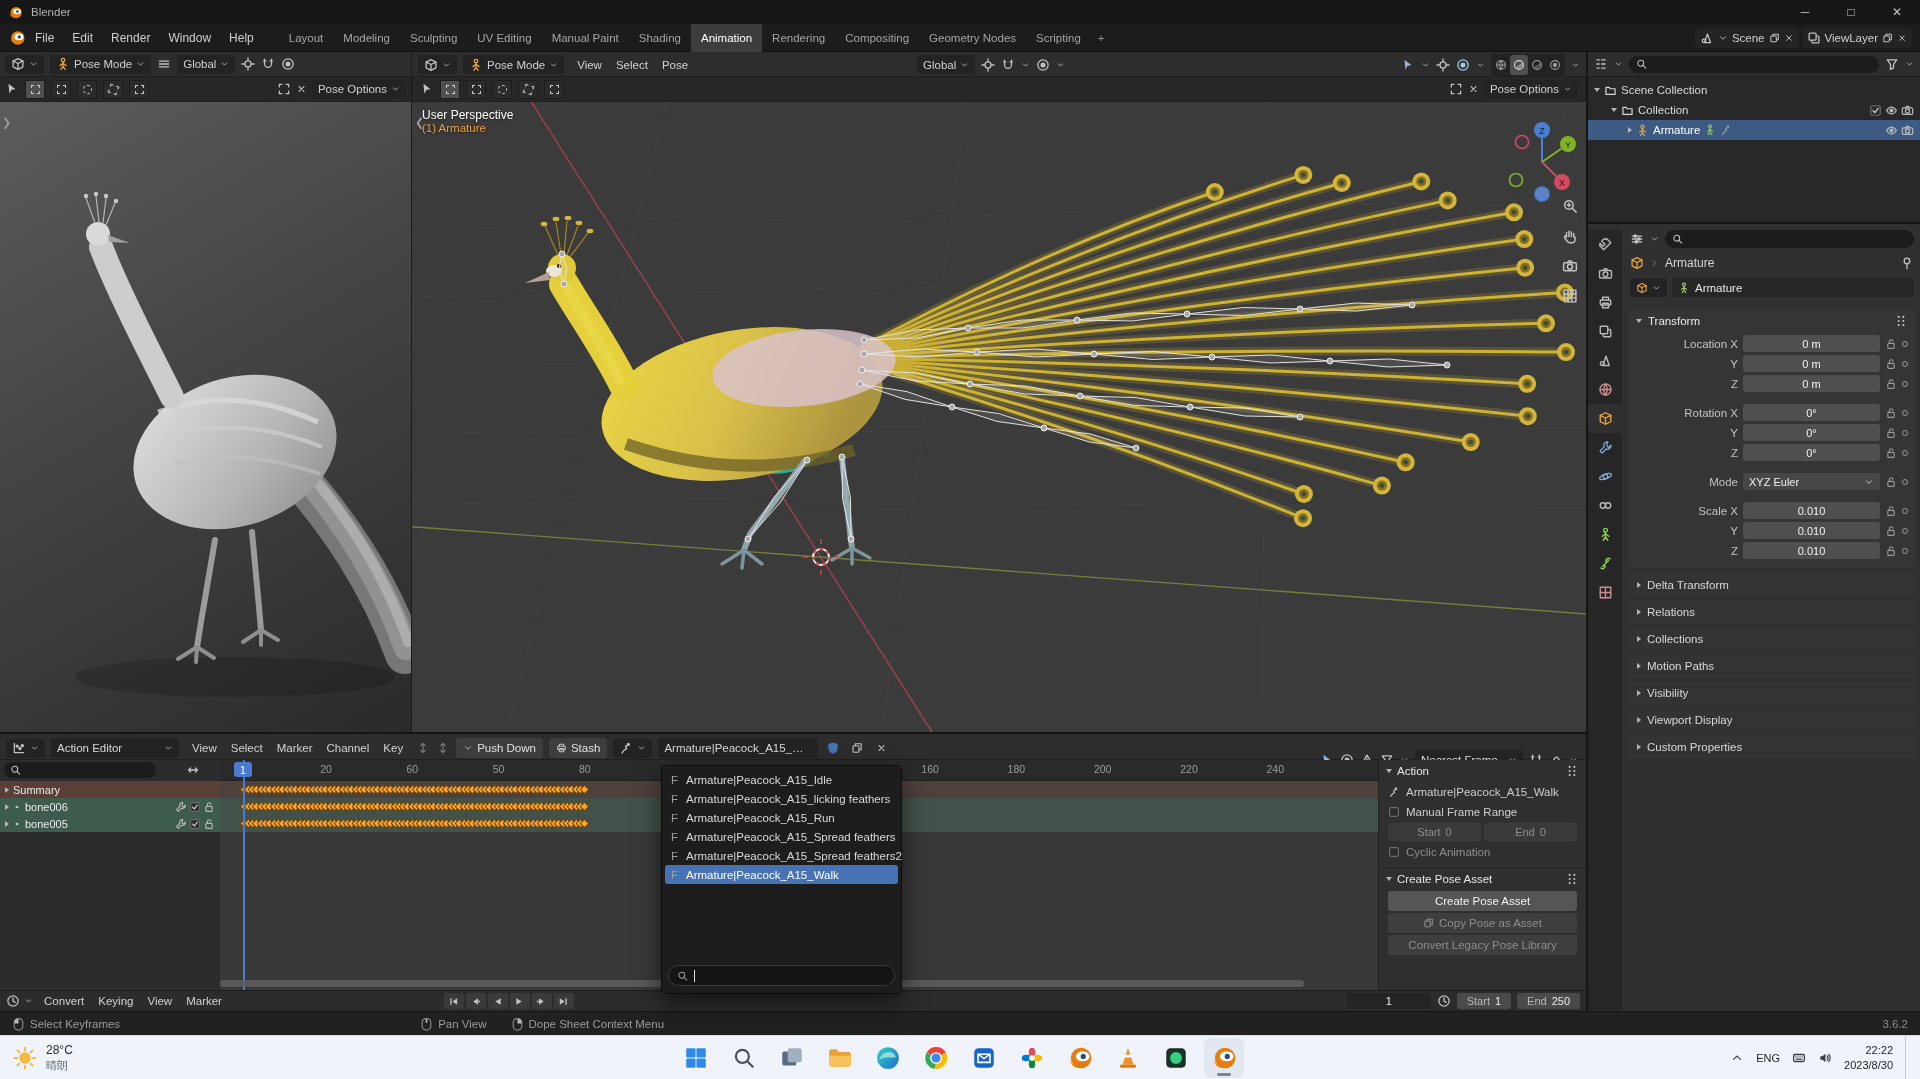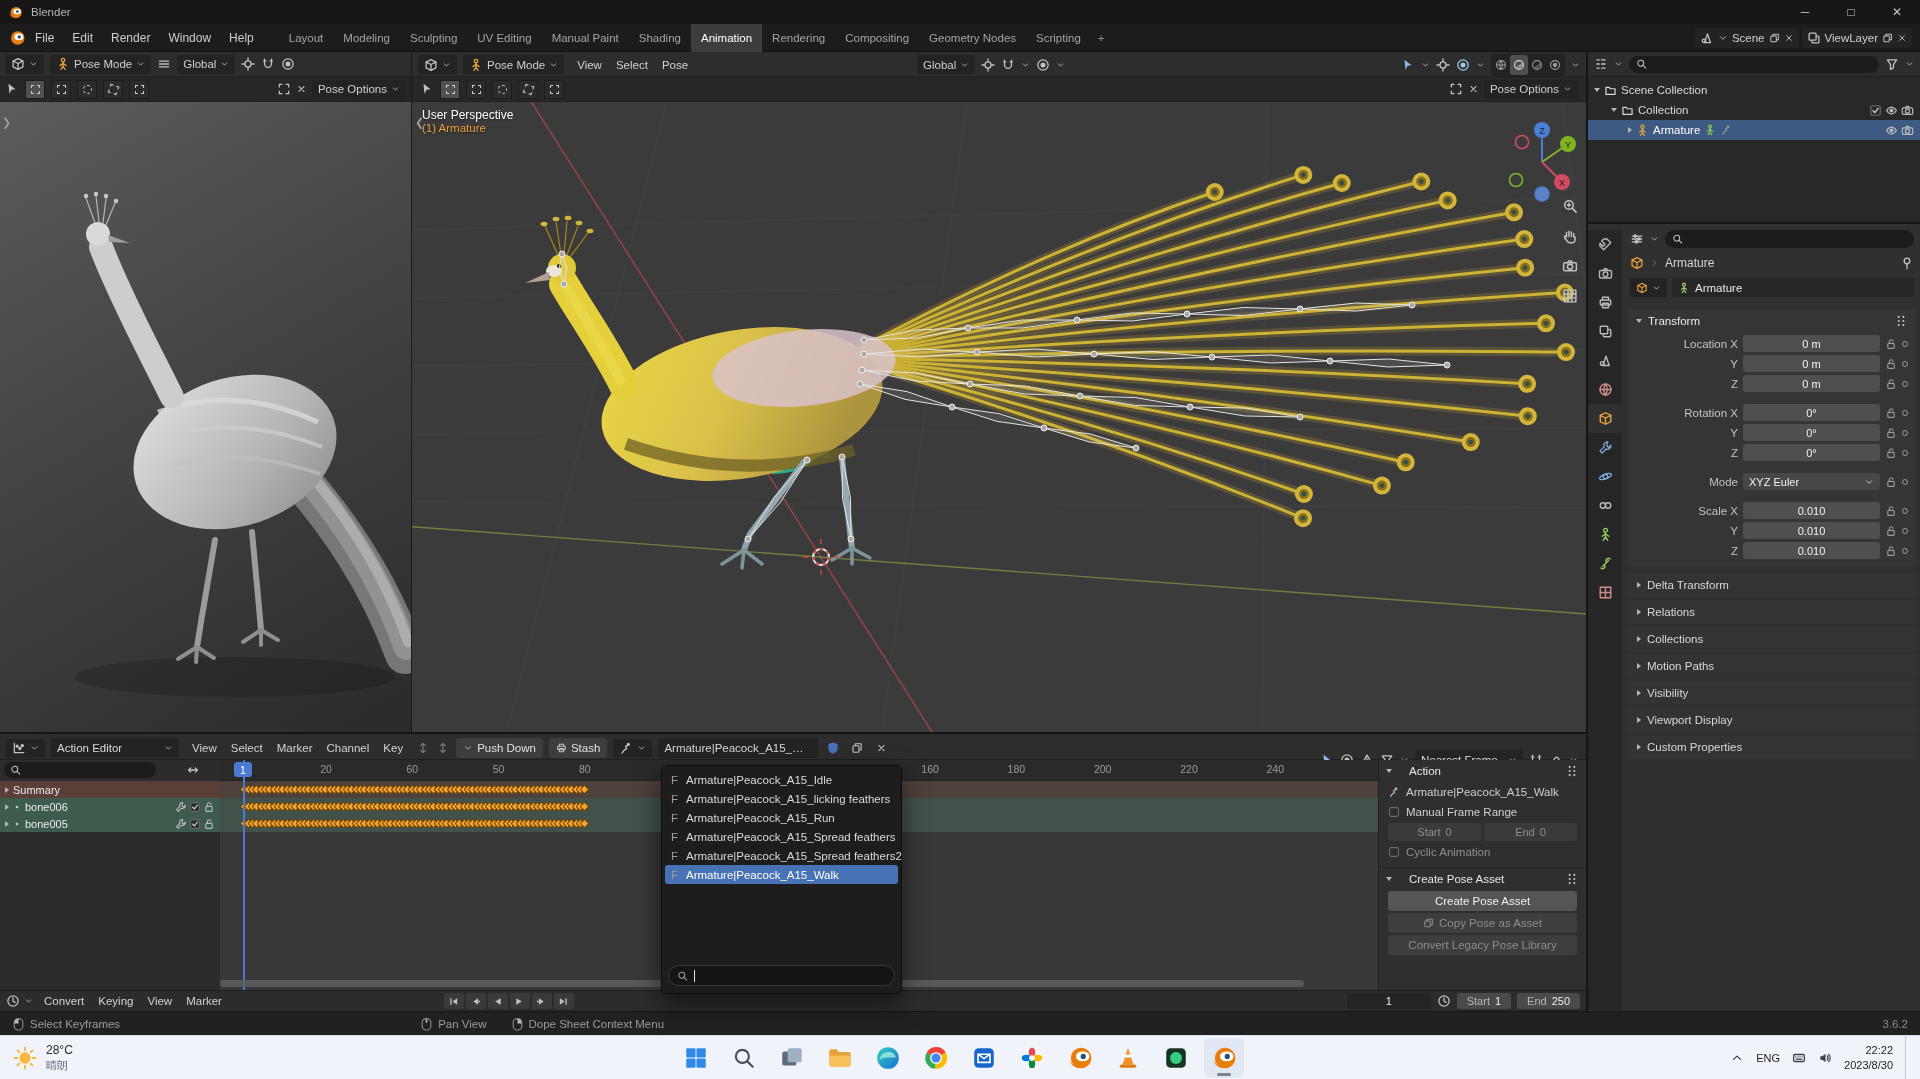--- a/index.html
+++ b/index.html
@@ -70,21 +70,21 @@
 .kstrip{position:absolute;left:220px;right:0;height:17px}
 .kstrip.summary{background:rgba(128,86,70,.30)}
 .kstrip.bone{background:rgba(88,140,112,.30)}
 .chrow{position:absolute;left:0;width:220px;height:17px;display:flex;align-items:center;gap:4px;padding:0 5px;font-size:11px;color:#eaeaea}
 .chrow.summary{background:#5a3e38}
 .chrow.bone{background:#3e5c4e}
 .ch-right{margin-left:auto;display:flex;gap:2px;align-items:center}
 .ds-search{position:absolute;left:4px;top:2px;width:152px;height:16px;background:#1c1c1c;border-radius:8px;display:flex;align-items:center;gap:4px;padding:0 6px;color:#8a8a8a}
 
 .sb{background:#2f2f2f;border-left:1px solid #202020;overflow:hidden}
-.sb-h{display:flex;align-items:center;gap:17px;height:22px;padding:0 7px;color:#e6e6e6;font-size:11.5px}
+.sb-h{display:flex;align-items:center;gap:5px;height:22px;padding:0 7px;color:#e6e6e6;font-size:11.5px}
 .sb-row{display:flex;align-items:center;gap:6px;height:20px;padding:0 9px;color:#cfcfcf;font-size:11.5px}
 .sb-row.dim{color:#8d8d8d}
 .sb-btn{height:20px;margin:2px 9px;background:#555;border-radius:3px;display:flex;align-items:center;justify-content:center;gap:5px;font-size:11.5px;color:#f0f0f0}
 .sb-btn.disabled{background:#3e3e3e;color:#8d8d8d}
 .sb-field{flex:1;height:18px;background:#3a3a3a;border-radius:3px;display:flex;align-items:center;justify-content:center;gap:5px;color:#8d8d8d;font-size:11px}
 
 .dropdown{background:#1d1d1d;border:1px solid #0d0d0d;border-radius:5px;box-shadow:0 10px 26px rgba(0,0,0,.55);z-index:80}
 .dd-item{display:flex;align-items:center;gap:6px;height:19px;margin:0 3px;padding:0 6px;border-radius:3px;color:#d9d9d9;font-size:11.5px;white-space:nowrap}
 .dd-item.selected{background:#4772b3;color:#fff}
 .dd-f{color:#9d9d9d;width:9px;flex:none}

